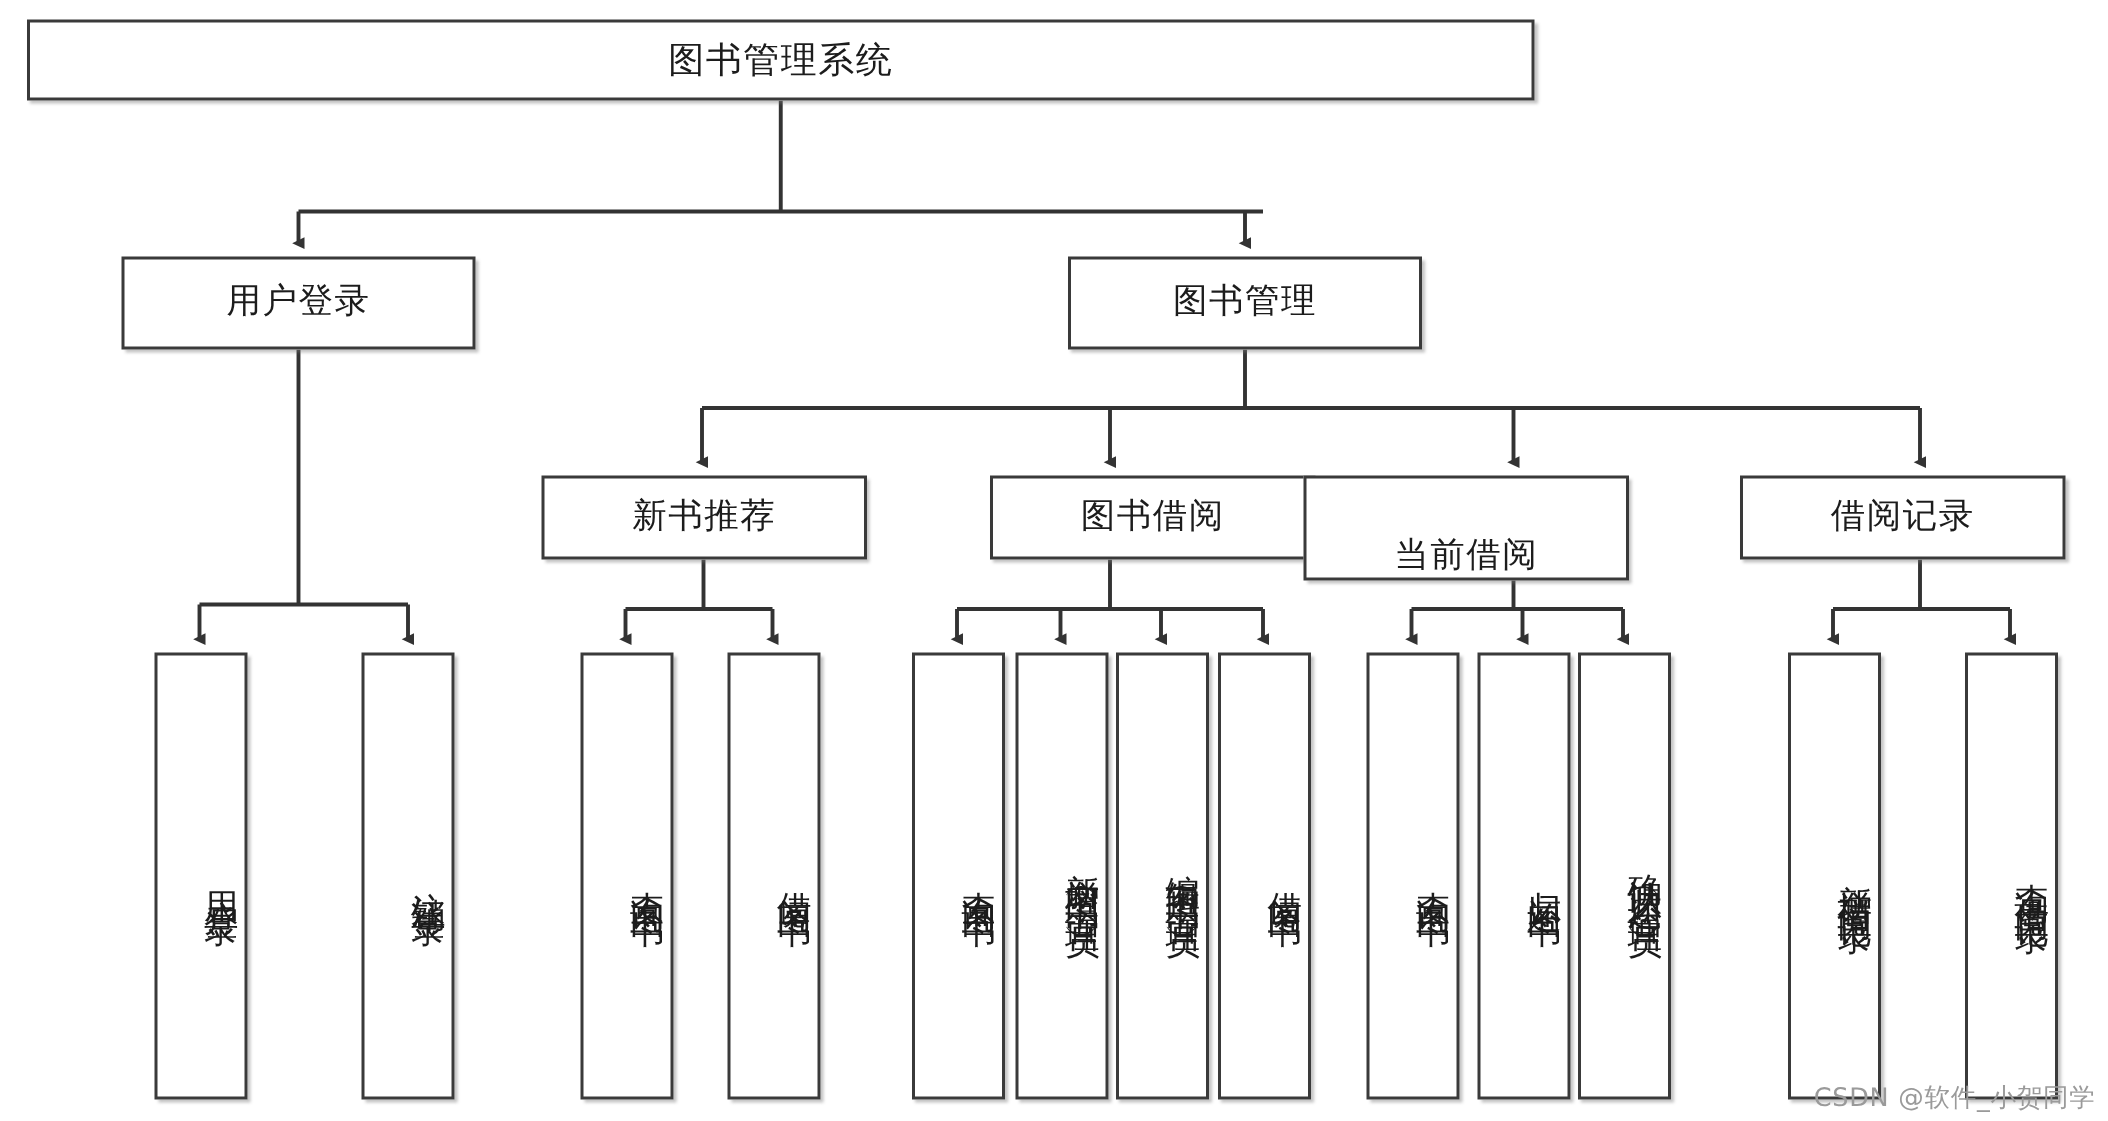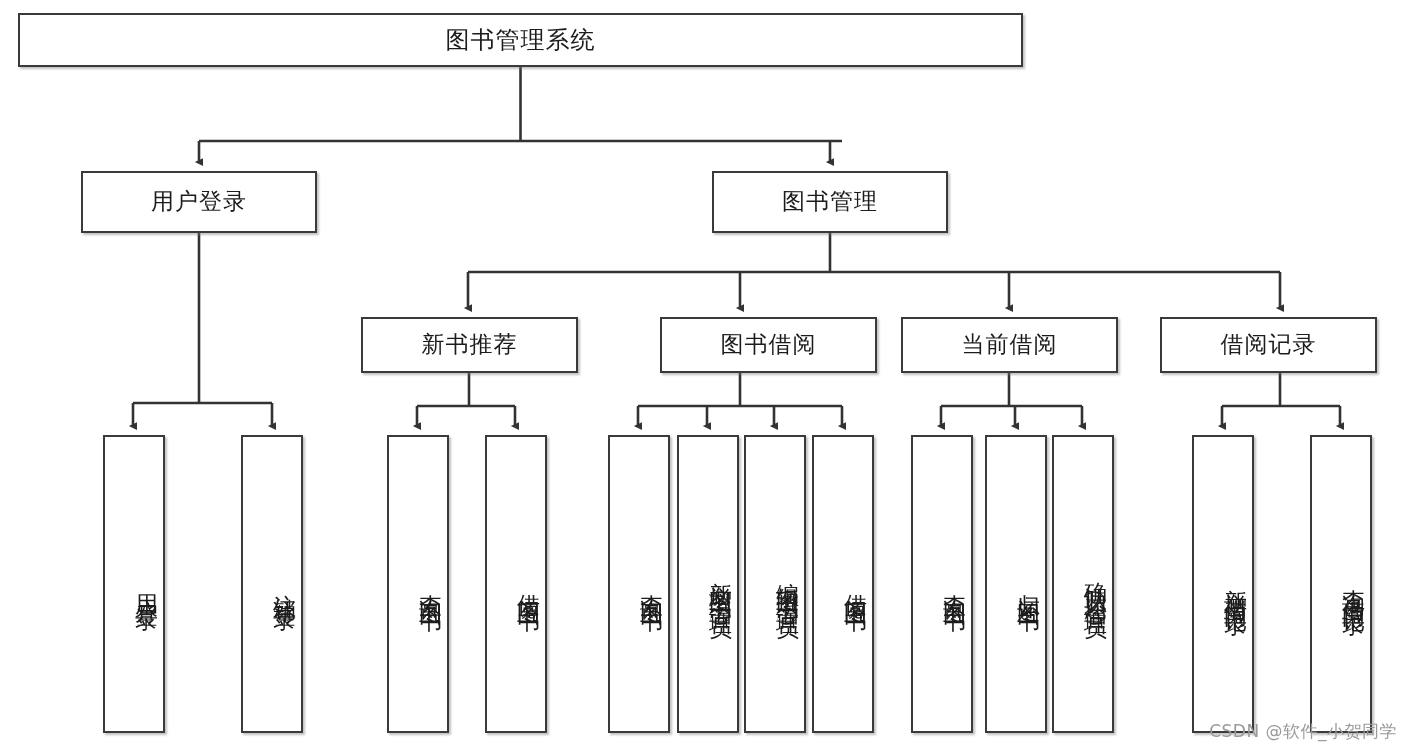--- a/index.html
+++ b/index.html
@@ -134,21 +134,21 @@
   <div class="node horiz" style="left:712px; top:171px; width:236px; height:62px;">
     <span>图书管理</span>
   </div>
 
   <div class="node horiz" style="left:361px; top:317px; width:217px; height:56px;">
     <span>新书推荐</span>
   </div>
   <div class="node horiz" style="left:632px; top:317px; width:217px; height:56px;margin-left:28px;">
     <span>图书借阅</span>
   </div>
-  <div class="node horiz" style="left:901px; top:317px; width:217px; height:56px;">
+  <div class="node horiz" style="left:869px; top:317px; width:217px; height:70px;align-items:flex-end;">
     <span>当前借阅</span>
   </div>
   <div class="node horiz" style="left:1160px; top:317px; width:217px; height:56px;">
     <span>借阅记录</span>
   </div>
 
   <div class="node vert" style="left:103px; top:435px; width:62px; height:298px;">
     <span class="vtext">用户登录</span>
   </div>
   <div class="node vert" style="left:241px; top:435px; width:62px; height:298px;">

